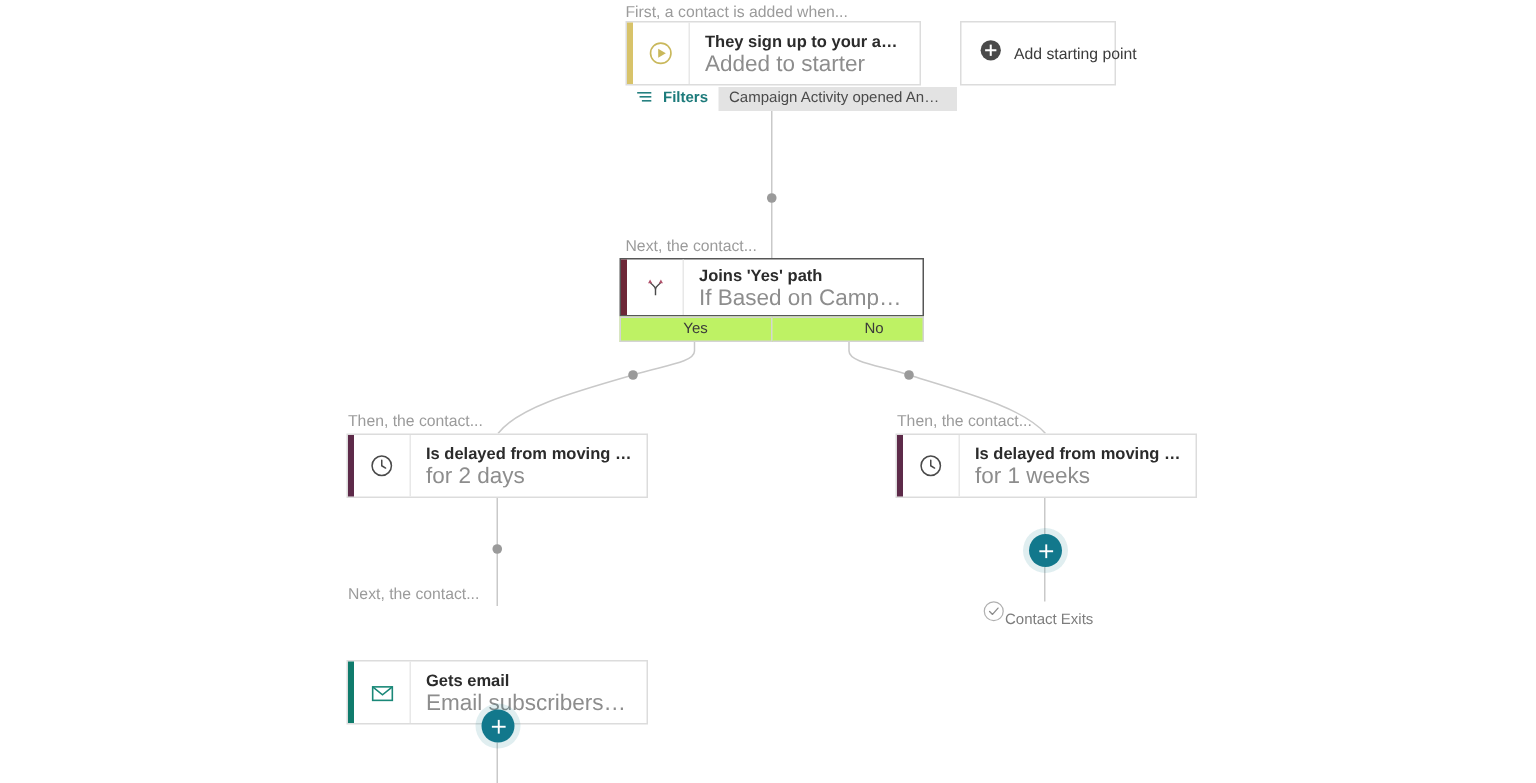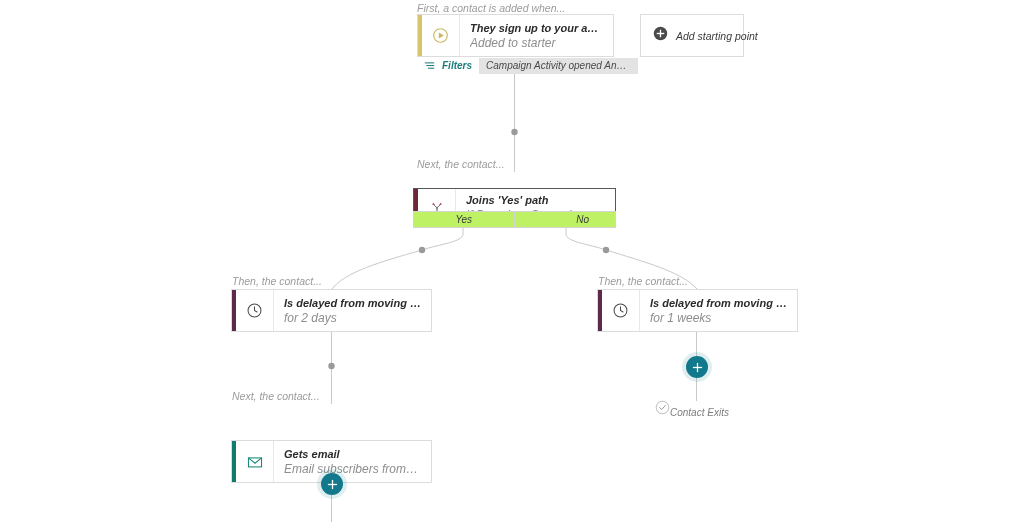--- a/index.html
+++ b/index.html
@@ -14,21 +14,20 @@
     overflow: hidden;
     font-family: "Liberation Sans", sans-serif;
     -webkit-font-smoothing: antialiased;
   }
 
   #canvas {
     position: absolute;
     inset: 0;
     width: 1024px;
     height: 520px;
-    font-style: italic;
   }
 
   
   #connectors {
     position: absolute;
     left: 0; top: 0;
     width: 1024px;
     height: 522px;
     pointer-events: none;
   }
@@ -65,21 +64,21 @@
   .node .title {
     font-size: 11px;
     font-weight: bold;
     color: #2b2b2b;
     line-height: 14px;
     white-space: nowrap;
     overflow: hidden;
     text-overflow: ellipsis;
   }
   .node .subtitle {
-    font-size: 12px;
+    font-size: 15px;
     color: #8d8d8d;
     line-height: 14px;
     margin-top: 1px;
     white-space: nowrap;
     overflow: hidden;
     text-overflow: ellipsis;
   }
 
   
   .caption {
@@ -134,21 +133,21 @@
     padding: 2px 7px 3px 7px;
     white-space: nowrap;
     max-width: 145px;
     overflow: hidden;
     text-overflow: ellipsis;
     cursor: pointer;
   }
 
   
   #node-condition {
-    left: 413px; top: 188px; width: 203px; height: 39px;
+    left: 413px; top: 172px; width: 203px; height: 39px;
     border: 1px solid #565656;
   }
   #yesno-bar {
     position: absolute;
     left: 413px; top: 211px;
     width: 203px; height: 17px;
     display: flex;
     box-sizing: border-box;
   }
   #yesno-bar .half {

